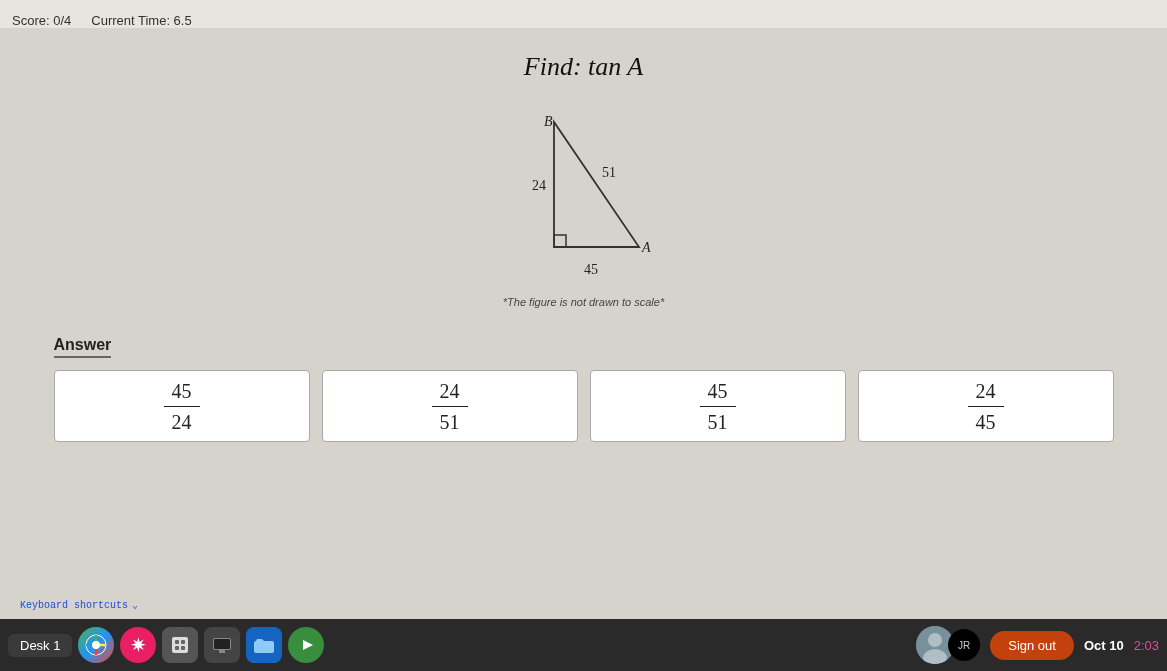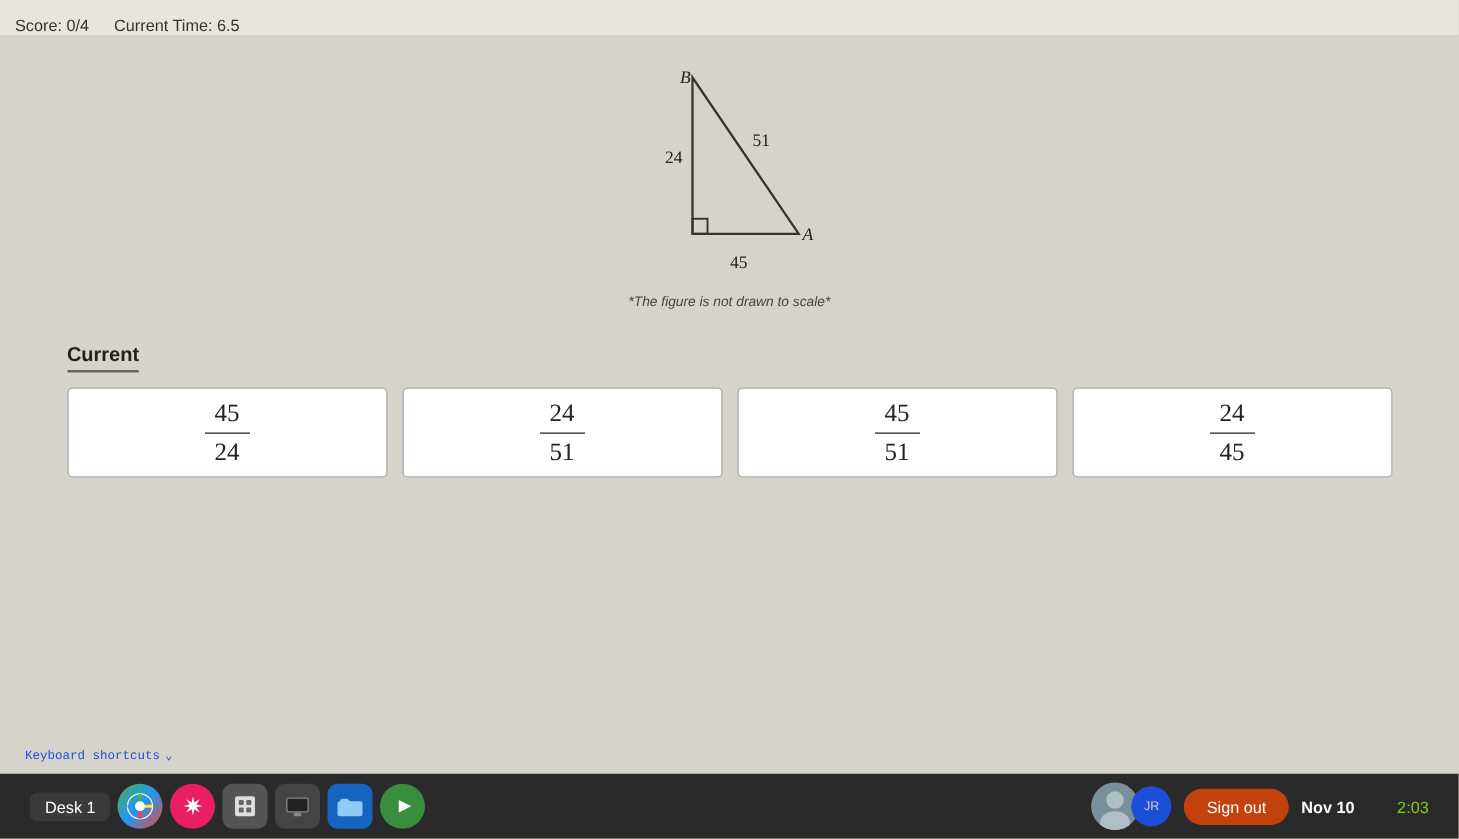--- a/index.html
+++ b/index.html
@@ -150,21 +150,21 @@
     
     .taskbar {
       position: absolute;
       bottom: 0;
       left: 0;
       width: 100%;
       height: 52px;
       background: #2a2a2a;
       display: flex;
       align-items: center;
-      padding: 0 24px;
+      padding: 0 8px;
       gap: 6px;
     }
 
     .taskbar-desk1 {
       background: #3a3a3a;
       border-radius: 6px;
       padding: 4px 12px;
       color: white;
       font-size: 13px;
       font-family: Arial, sans-serif;
@@ -235,21 +235,21 @@
       background: #888;
       display: flex;
       align-items: center;
       justify-content: center;
       color: white;
       font-size: 18px;
       overflow: hidden;
     }
 
     .avatar-jr {
-      background: #1d4ed8;
+      background: #000000;
       font-size: 11px;
       font-family: Arial, sans-serif;
       color: #ccc;
       width: 32px;
       height: 32px;
       margin-left: -6px;
     }
 
     .sign-out-btn {
       background: #c2410c;
@@ -263,36 +263,36 @@
     }
 
     .taskbar-date {
       color: white;
       font-family: Arial, sans-serif;
       font-size: 13px;
       font-weight: bold;
     }
 
     .taskbar-time {
-      color: #84cc16;
+      color: #ec4899;
       font-family: Arial, sans-serif;
       font-size: 13px;
-      margin-left: 24px;
     }
   </style>
 </head>
 <body>
 
 <div class="top-bar">
   <span>Score: 0/4</span>
   <span>Current Time: 6.5</span>
 </div>
 
 <div class="main-content">
 
+  <div class="question-title">Find: tan A</div>
 
   <div class="diagram-container">
     <svg width="200" height="175" viewBox="0 0 200 175">
 
       <polygon points="70,10 70,135 155,135" fill="none" stroke="#333" stroke-width="1.8"></polygon>
 
       <rect x="70" y="123" width="12" height="12" fill="none" stroke="#333" stroke-width="1.5"></rect>
 
       <text x="60" y="14" font-size="14" font-family="Times New Roman, serif" font-style="italic" fill="#222">B</text>
 
@@ -302,21 +302,21 @@
 
       <text x="118" y="65" font-size="14" font-family="Times New Roman, serif" fill="#222">51</text>
 
       <text x="100" y="162" font-size="14" font-family="Times New Roman, serif" fill="#222">45</text>
     </svg>
   </div>
 
   <div class="diagram-note">*The figure is not drawn to scale*</div>
 
   <div class="answer-section">
-    <div class="answer-label">Current</div>
+    <div class="answer-label">Answer</div>
     
     <div class="answer-choices">
 
       <div class="answer-choice">
         <div class="fraction">
           <span class="numerator">45</span>
           <span class="denominator">24</span>
         </div>
       </div>
 
@@ -415,18 +415,18 @@
           <ellipse cx="19" cy="32" rx="12" ry="9" fill="#b0bec5"></ellipse>
         </svg>
       </div>
       <div class="avatar-circle avatar-jr">
         <span style="font-size:10px; font-family:Arial,sans-serif; color:#ccc;">JR</span>
       </div>
     </div>
 
     <button class="sign-out-btn">Sign out</button>
 
-    <span class="taskbar-date">Nov 10</span>
+    <span class="taskbar-date">Oct 10</span>
 
     <span class="taskbar-time">2:03</span>
   </div>
 
 </div>
 
 </body></html>

